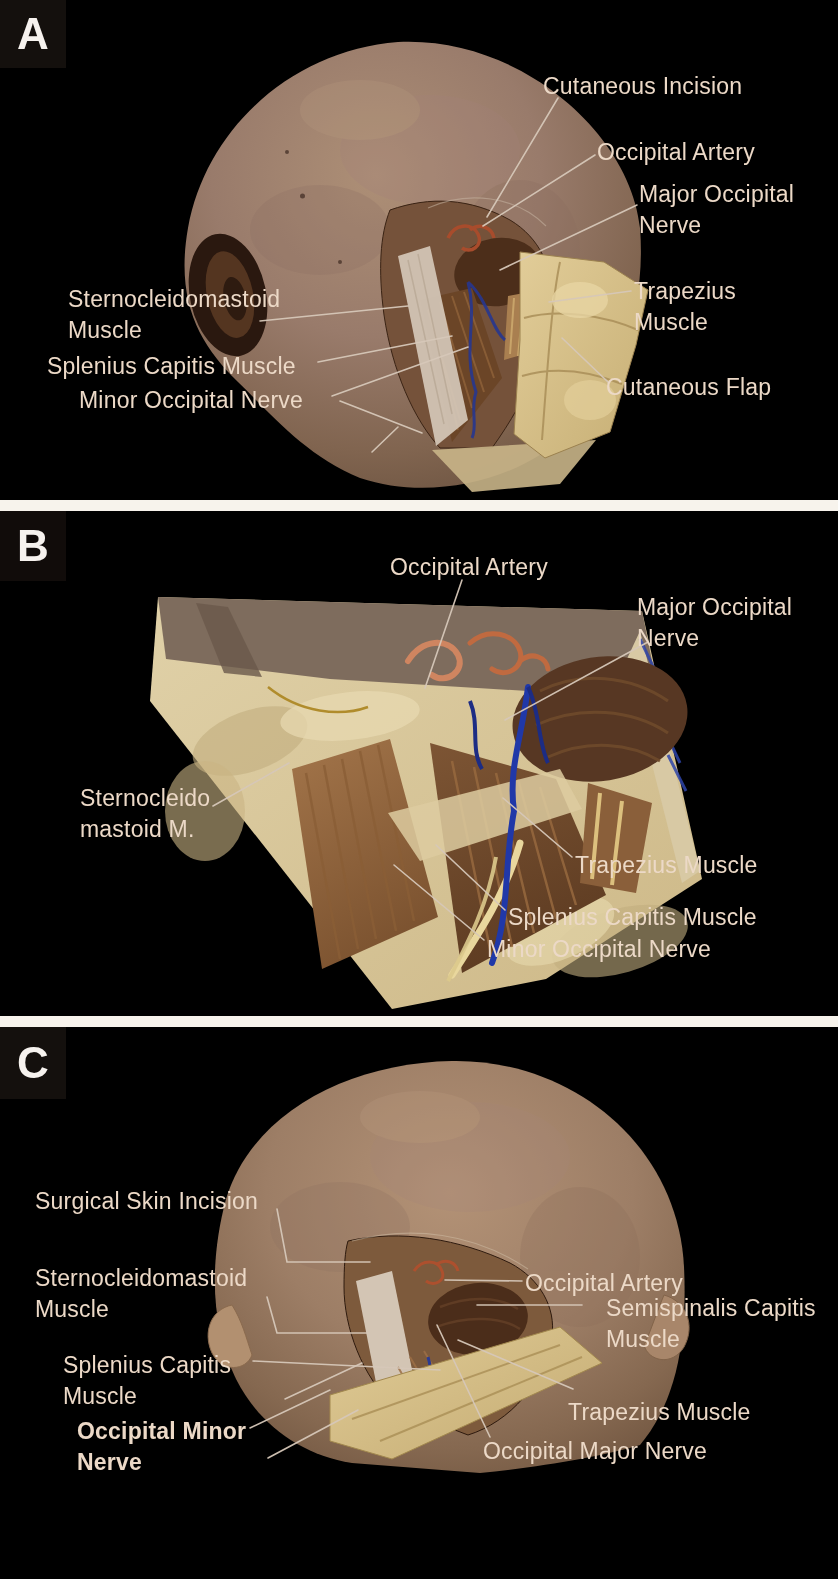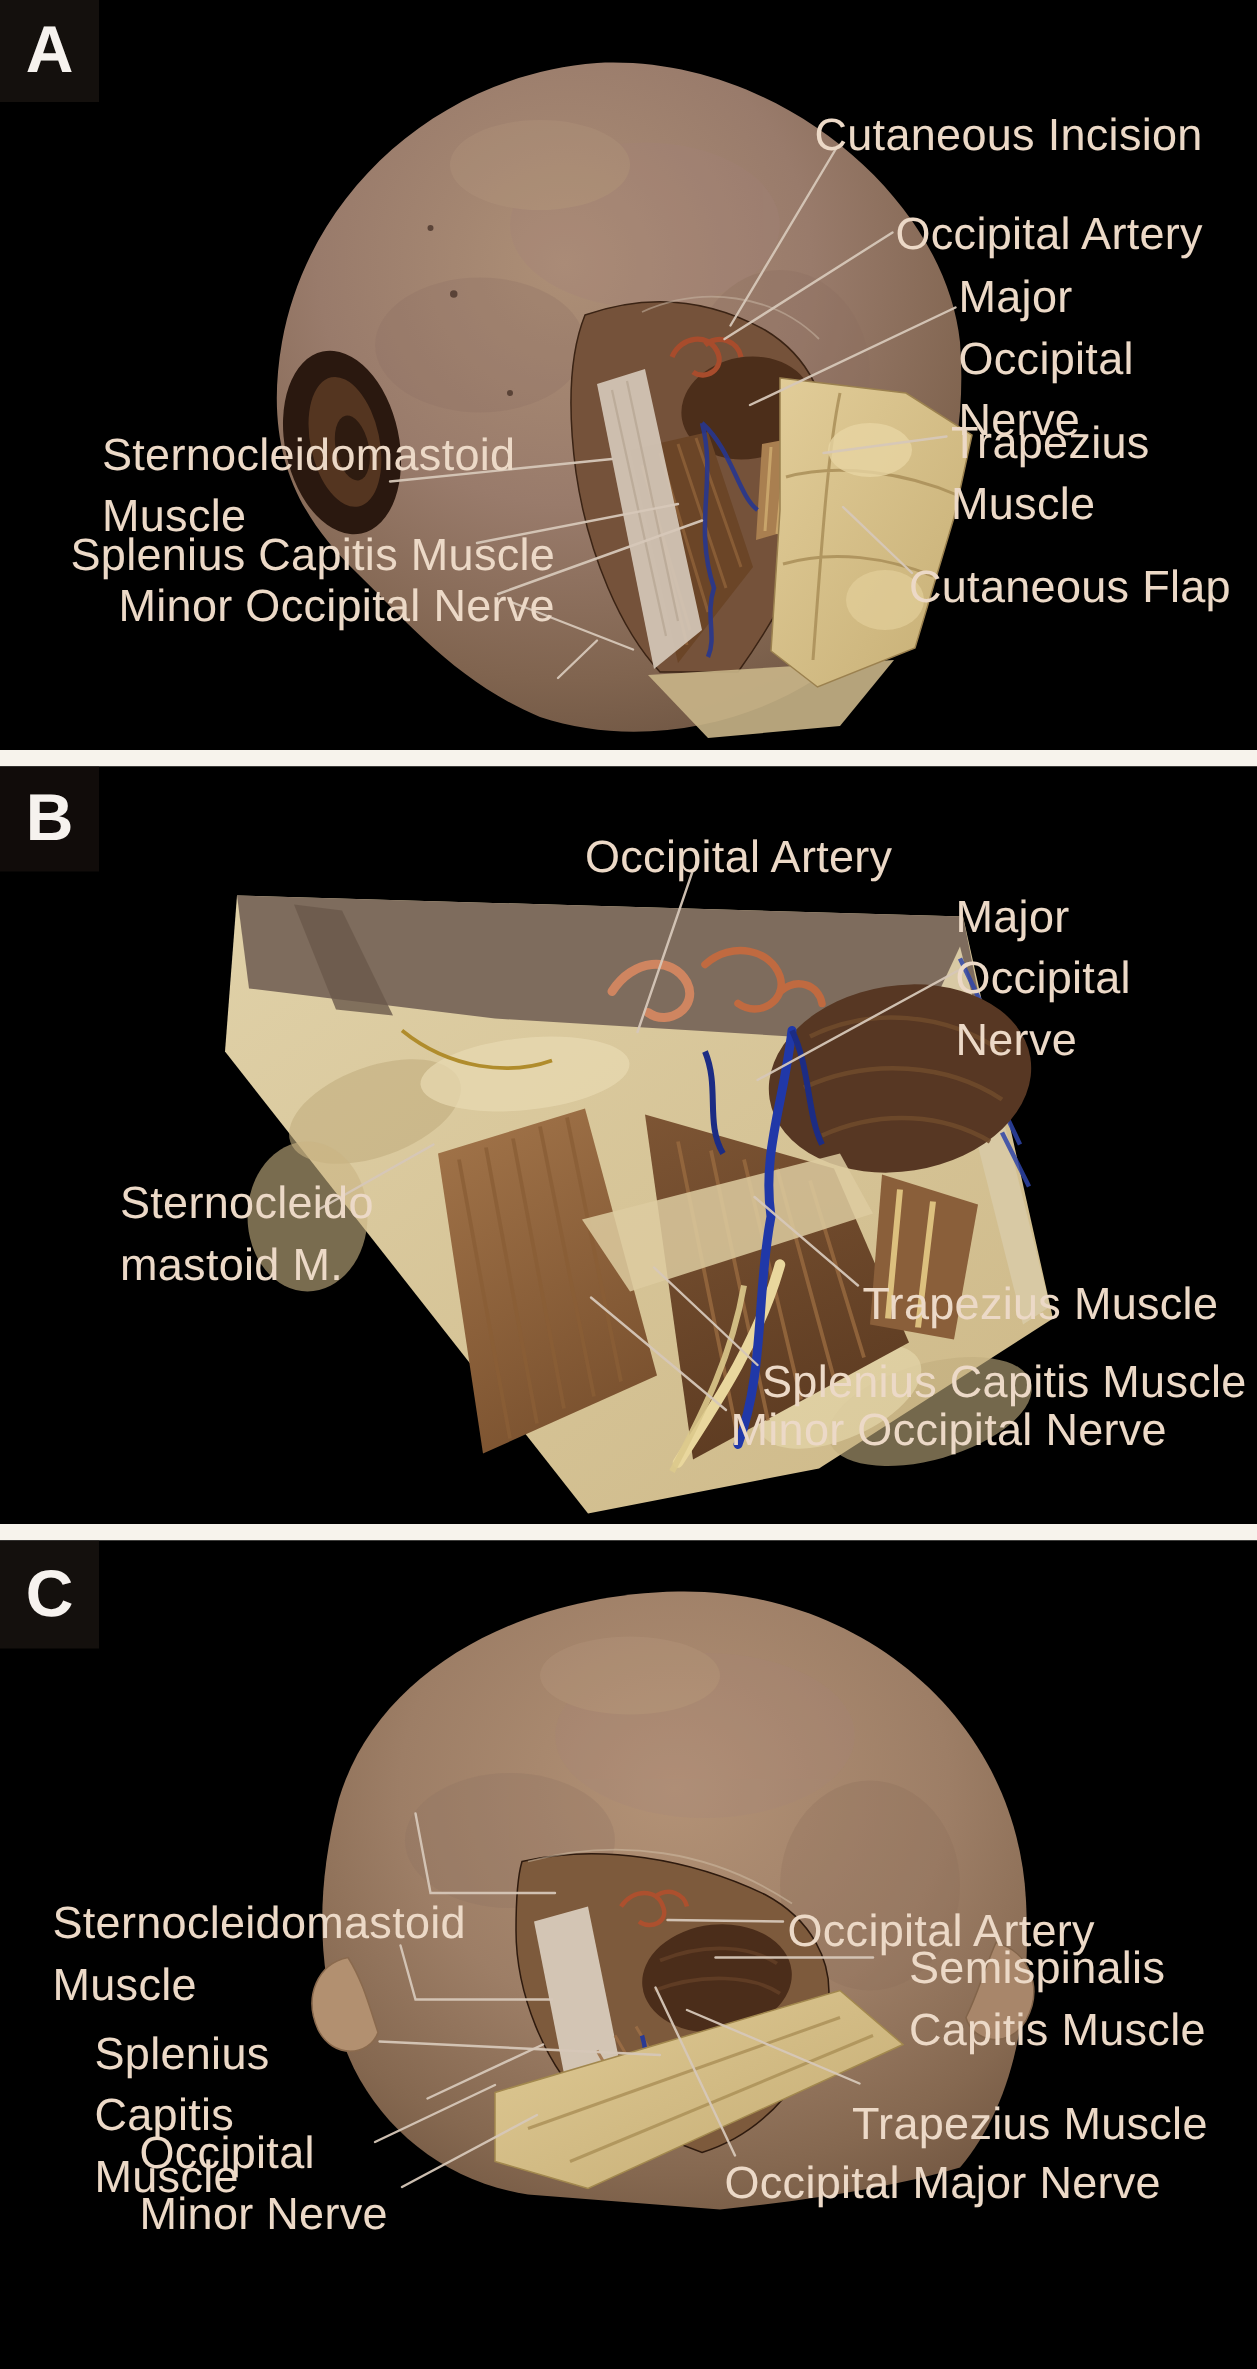--- a/index.html
+++ b/index.html
@@ -3,21 +3,21 @@
 <meta charset="utf-8">
 <style>
   html,body{margin:0;padding:0;background:#000;}
   .page{position:relative;width:838px;height:1579px;background:#000;overflow:hidden;
         font-family:"Liberation Sans",sans-serif;}
   .panel{position:absolute;left:0;width:838px;overflow:hidden;background:#000;}
   .sep{position:absolute;left:0;width:838px;background:#f7f3ec;}
   .panel-tag{position:absolute;left:0;top:0;width:66px;height:68px;background:#14100d;
              color:#f6f2ee;font-size:44px;font-weight:bold;
              display:flex;align-items:center;justify-content:center;}
-  .lbl{position:absolute;color:#ecd9c7;font-size:30px;line-height:1.36;letter-spacing:.2px;}
+  .lbl{position:absolute;color:#ecd9c7;font-size:23px;line-height:1.36;letter-spacing:.2px;}
   .nowrap{white-space:nowrap;}
   svg.art{position:absolute;left:0;top:0;}
   .leader{stroke:#d6c7b8;stroke-width:1.6;fill:none;stroke-linecap:round;opacity:.95;}
 </style>
 </head>
 <body>
 
 <div class="page">
 
   <div class="panel" style="top:0;height:500px;">
@@ -207,22 +207,23 @@
         <path class="leader" d="M 285,372 L 362,336"></path>
         <path class="leader" d="M 250,401 L 330,363"></path>
         <path class="leader" d="M 268,431 L 358,383"></path>
         <path class="leader" d="M 522,254 L 445,253"></path>
         <path class="leader" d="M 582,278 L 477,278"></path>
         <path class="leader" d="M 573,362 L 458,313"></path>
         <path class="leader" d="M 490,410 L 437,298"></path>
       </g>
     </svg>
     <div class="panel-tag" style="height:72px;">C</div>
+    <div class="lbl nowrap" style="left:35px;top:159px;">Surgical Skin Incision</div>
     <div class="lbl" style="left:35px;top:236px;width:255px;">Sternocleidomastoid Muscle</div>
     <div class="lbl" style="left:63px;top:323px;width:190px;">Splenius Capitis Muscle</div>
-    <div class="lbl" style="left:93px;top:389px;width:178px;">Occipital Minor Nerve</div>
+    <div class="lbl" style="left:77px;top:389px;width:178px;font-weight:bold;">Occipital Minor Nerve</div>
     <div class="lbl nowrap" style="left:525px;top:241px;">Occipital Artery</div>
     <div class="lbl" style="left:606px;top:266px;width:248px;">Semispinalis Capitis Muscle</div>
     <div class="lbl nowrap" style="left:568px;top:370px;">Trapezius Muscle</div>
     <div class="lbl nowrap" style="left:483px;top:409px;text-align:right;">Occipital Major Nerve</div>
   </div>
 
 </div>
 
 </body></html>

